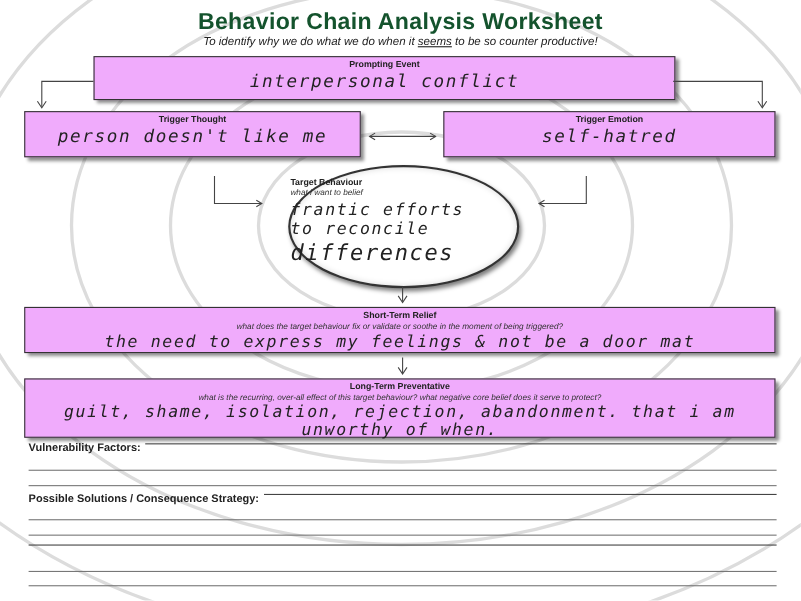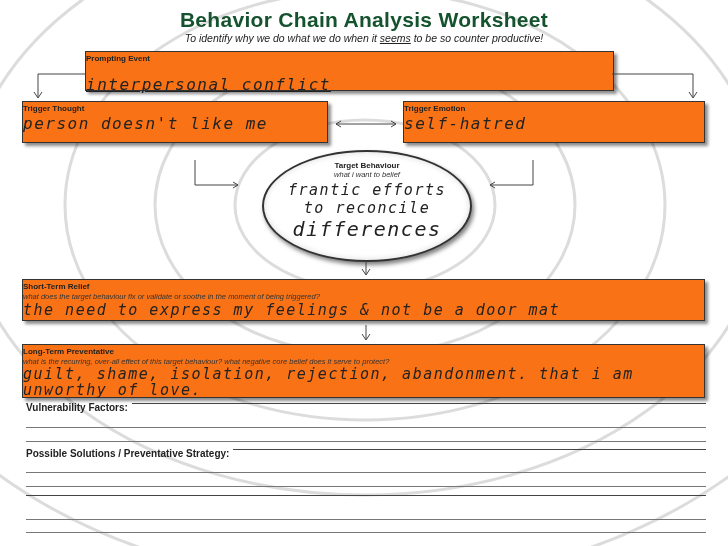--- a/index.html
+++ b/index.html
@@ -12,35 +12,35 @@
   .title {
     position:absolute; left:0; width:728px; top:8px; text-align:center;
     font-weight:bold; font-size:21px; color:#14532d; letter-spacing:0.3px; z-index:2;
   }
   .subtitle {
     position:absolute; left:0; width:728px; top:32px; text-align:center;
     font-style:italic; font-size:10.5px; color:#222; z-index:2;
   }
   .subtitle u { }
   .box {
-    position:absolute; background:#f97316; border:1.5px solid #333;
-    box-shadow:3px 3px 3px rgba(0,0,0,0.45); z-index:2; 
+    position:absolute; background:#f0abfc; border:1.5px solid #333;
+    box-shadow:3px 3px 3px rgba(0,0,0,0.45); z-index:2; text-align:center;
   }
   .box-label { font-weight:bold; font-size:8px; color:#222; margin-top:2px; }
   .box-hint { font-style:italic; font-size:7.5px; color:#333; margin-top:1px; }
   .hand {
     font-family:"DejaVu Sans Mono", monospace; font-style:italic;
     color:#222; letter-spacing:1.5px; font-weight:normal;
   }
   .arrow-layer { position:absolute; left:0; top:0; width:728px; height:546px; z-index:3; pointer-events:none; }
   .circle {
     position:absolute; left:262px; top:150px; width:206px; height:108px;
     border-radius:50%; background:#fff; border:2.5px solid #333;
     box-shadow:2px 3px 4px rgba(0,0,0,0.5), inset 0 0 6px rgba(0,0,0,0.15);
-    z-index:2; text-align:center;
+    z-index:2; 
   }
   .field-row {
     position:absolute; left:26px; width:680px; display:flex; align-items:flex-start; z-index:2;
   }
   .field-label { font-weight:bold; font-size:10px; color:#222; white-space:nowrap; padding-right:4px; }
   .field-line { flex:1; border-bottom:1px solid #444; height:1px; margin-bottom:2px; }
   .rule { position:absolute; left:26px; width:680px; border-bottom:1.2px solid #777; z-index:2; }
 </style>
 </head>
 <body>
@@ -53,21 +53,21 @@
     <ellipse cx="365" cy="205" rx="400" ry="290"></ellipse>
     <ellipse cx="365" cy="205" rx="520" ry="380"></ellipse>
   </g>
 </svg>
 
 <div class="title">Behavior Chain Analysis Worksheet</div>
 <div class="subtitle"><span>To identify why we do what we do when it </span><u>seems</u><span> to be so counter productive!</span></div>
 
 <div class="box" style="left:85px; top:51px; width:527px; height:38px;">
   <div class="box-label">Prompting Event</div>
-  <div class="hand" style="font-size:16px; margin-top:12px;text-decoration:underline;">interpersonal conflict</div>
+  <div class="hand" style="font-size:16px; margin-top:1px;">interpersonal conflict</div>
 </div>
 
 <div class="box" style="left:22px; top:101px; width:304px; height:40px;">
   <div class="box-label">Trigger Thought</div>
   <div class="hand" style="font-size:16px; margin-top:1px;">person doesn't like me</div>
 </div>
 
 <div class="box" style="left:403px; top:101px; width:300px; height:40px;">
   <div class="box-label">Trigger Emotion</div>
   <div class="hand" style="font-size:16px; margin-top:1px;">self-hatred</div>
@@ -84,21 +84,21 @@
 <div class="box" style="left:22px; top:279px; width:681px; height:40px;">
   <div class="box-label">Short-Term Relief</div>
   <div class="box-hint">what does the target behaviour fix or validate or soothe in the moment of being triggered?</div>
   <div class="hand" style="font-size:15px; margin-top:0;">the need to express my feelings &amp; not be a door mat</div>
 </div>
 
 <div class="box" style="left:22px; top:344px; width:681px; height:52px;">
   <div class="box-label">Long-Term Preventative</div>
   <div class="box-hint">what is the recurring, over-all effect of this target behaviour? what negative core belief does it serve to protect?</div>
   <div class="hand" style="font-size:15px; margin-top:0; line-height:16px;">guilt, shame, isolation, rejection, abandonment. that i am</div>
-  <div class="hand" style="font-size:15px; line-height:16px;">unworthy of love.</div>
+  <div class="hand" style="font-size:15px; line-height:16px;">unworthy of when.</div>
 </div>
 
 <svg class="arrow-layer" viewBox="0 0 728 546">
   <g fill="none" stroke="#444" stroke-width="1">
 
     <polyline points="85,74 38,74 38,97"></polyline>
     <polyline points="34,92 38,98 42,92"></polyline>
 
     <polyline points="612,74 693,74 693,97"></polyline>
     <polyline points="689,92 693,98 697,92"></polyline>
@@ -122,21 +122,21 @@
 </svg>
 
 <div class="field-row" style="top:402px;">
   <span class="field-label">Vulnerability Factors:</span>
   <span class="field-line"></span>
 </div>
 <div class="rule" style="top:427px;"></div>
 <div class="rule" style="top:441px;"></div>
 
 <div class="field-row" style="top:448px;">
-  <span class="field-label">Possible Solutions / Preventative Strategy:</span>
+  <span class="field-label">Possible Solutions / Consequence Strategy:</span>
   <span class="field-line"></span>
 </div>
 <div class="rule" style="top:472px;"></div>
 <div class="rule" style="top:486px;"></div>
 
 <div class="field-row" style="top:494px;">
   <span class="field-line"></span>
 </div>
 <div class="rule" style="top:519px;"></div>
 <div class="rule" style="top:532px;"></div>

